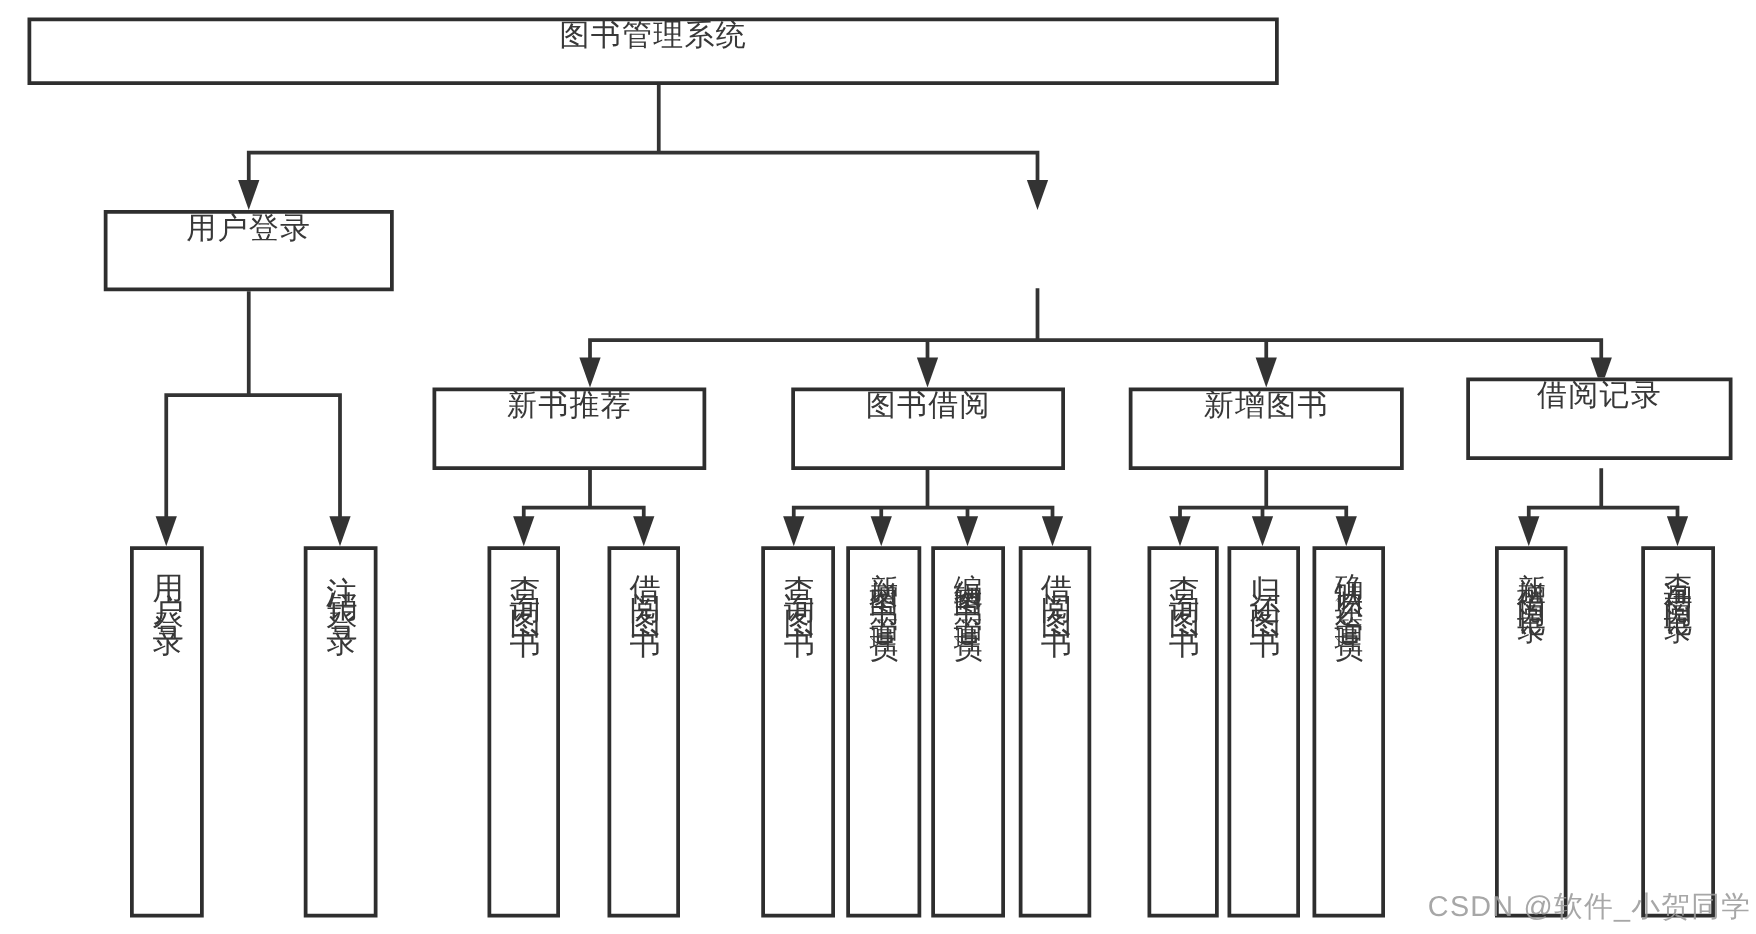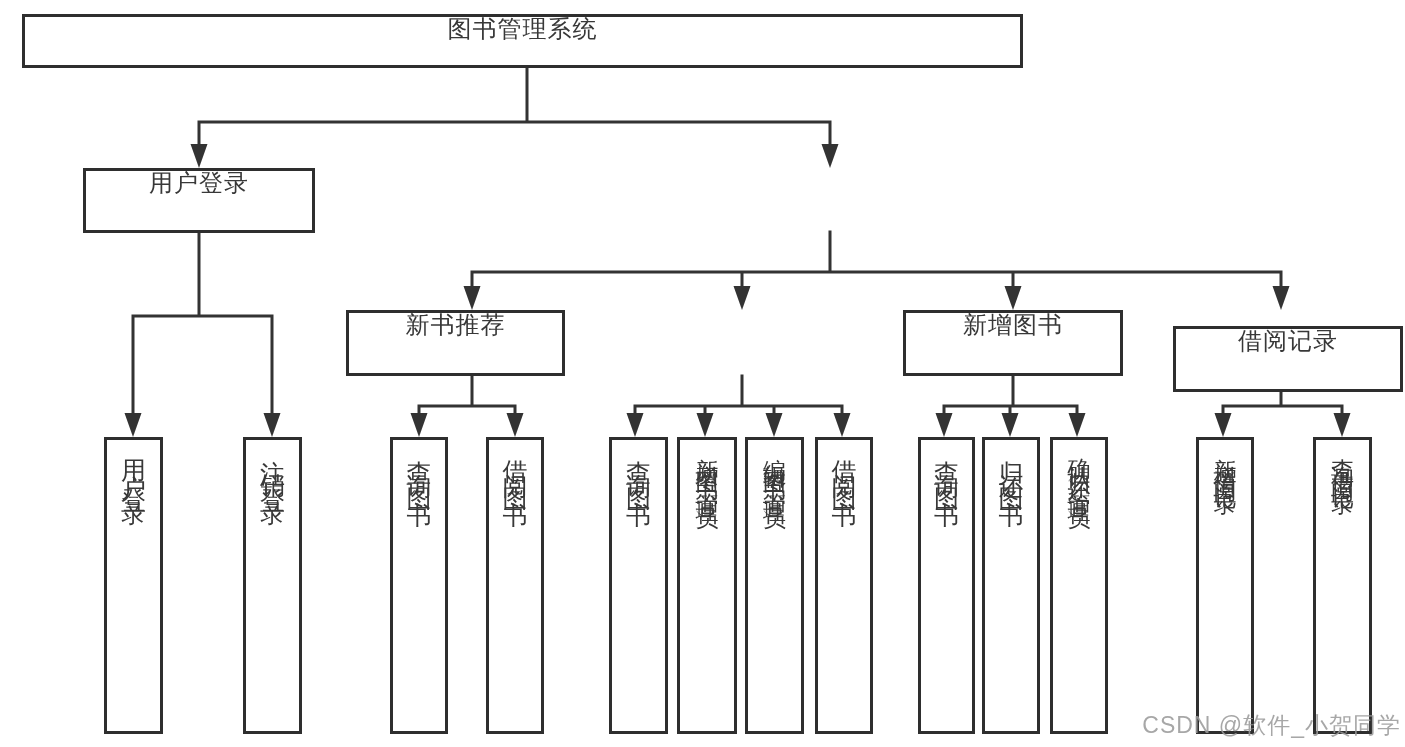--- a/index.html
+++ b/index.html
@@ -96,24 +96,27 @@
     <span class="hlbl">图书管理系统</span>
   </div>
 
   <div class="box" style="left:83px;top:168px;width:232px;height:65px">
     <span class="hlbl">用户登录</span>
   </div>
 
   <div class="box" style="left:346px;top:310px;width:219px;height:66px">
     <span class="hlbl">新书推荐</span>
   </div>
+  <div class="box" style="left:633px;top:310px;width:219px;height:66px">
+    <span class="hlbl">图书借阅</span>
+  </div>
   <div class="box" style="left:903px;top:310px;width:220px;height:66px">
     <span class="hlbl">新增图书</span>
   </div>
-  <div class="box" style="left:1173px;top:326px;width:230px;height:66px">
+  <div class="box" style="left:1173px;top:302px;width:213px;height:66px">
     <span class="hlbl">借阅记录</span>
   </div>
 
   <div class="box" style="left:104px;top:437px;width:59px;height:297px">
     <span class="vlbl len4">用户登录</span>
   </div>
   <div class="box" style="left:243px;top:437px;width:59px;height:297px">
     <span class="vlbl len4">注销登录</span>
   </div>
 

